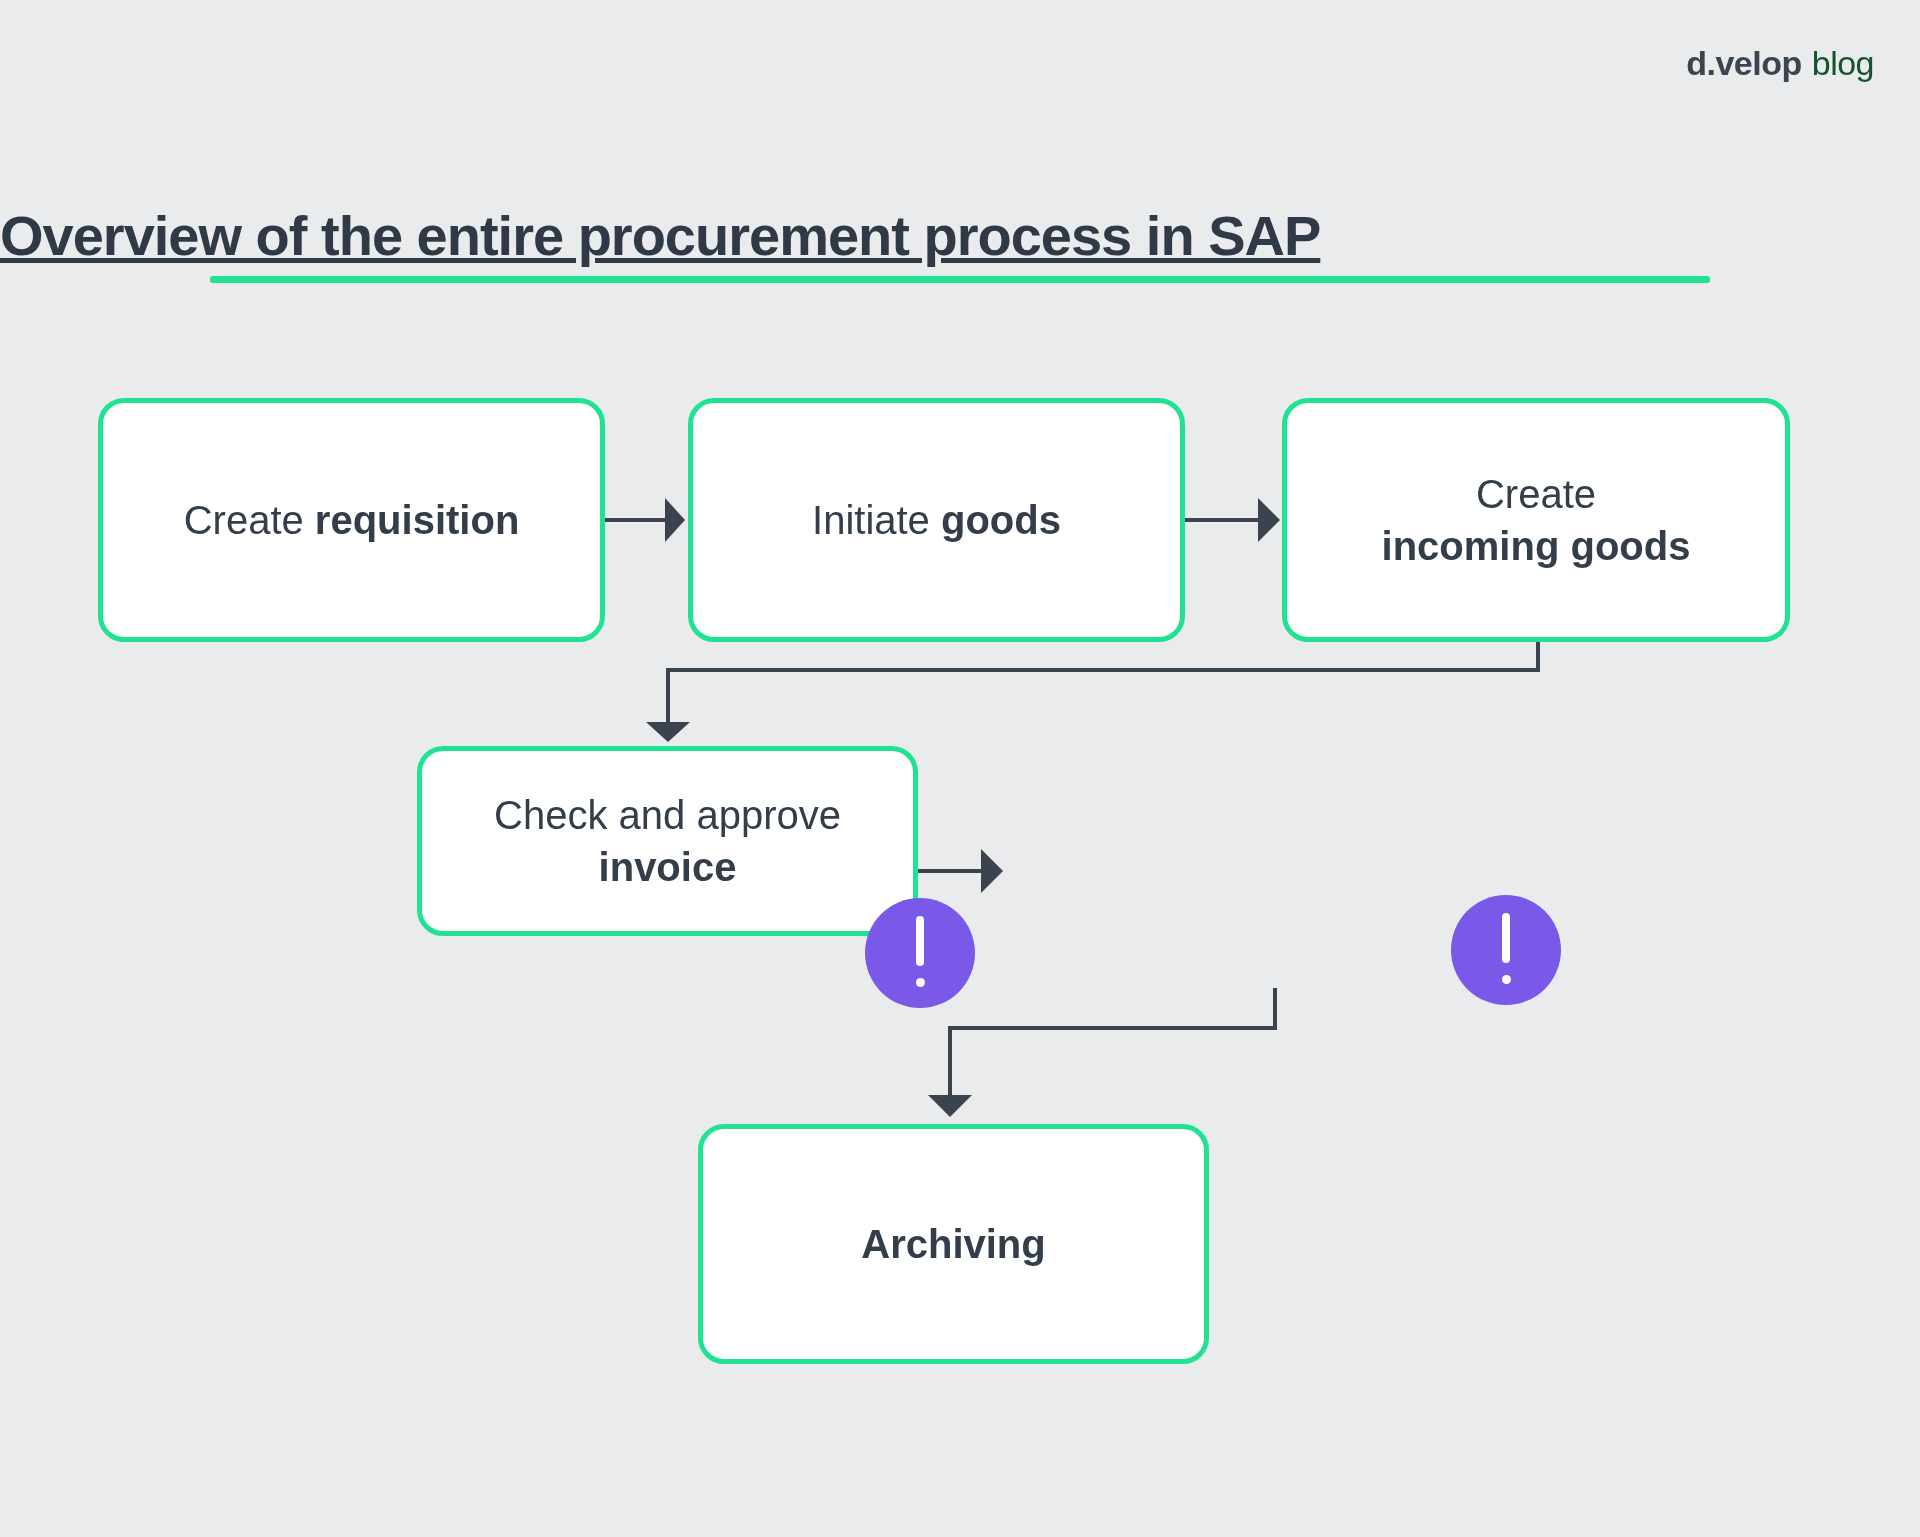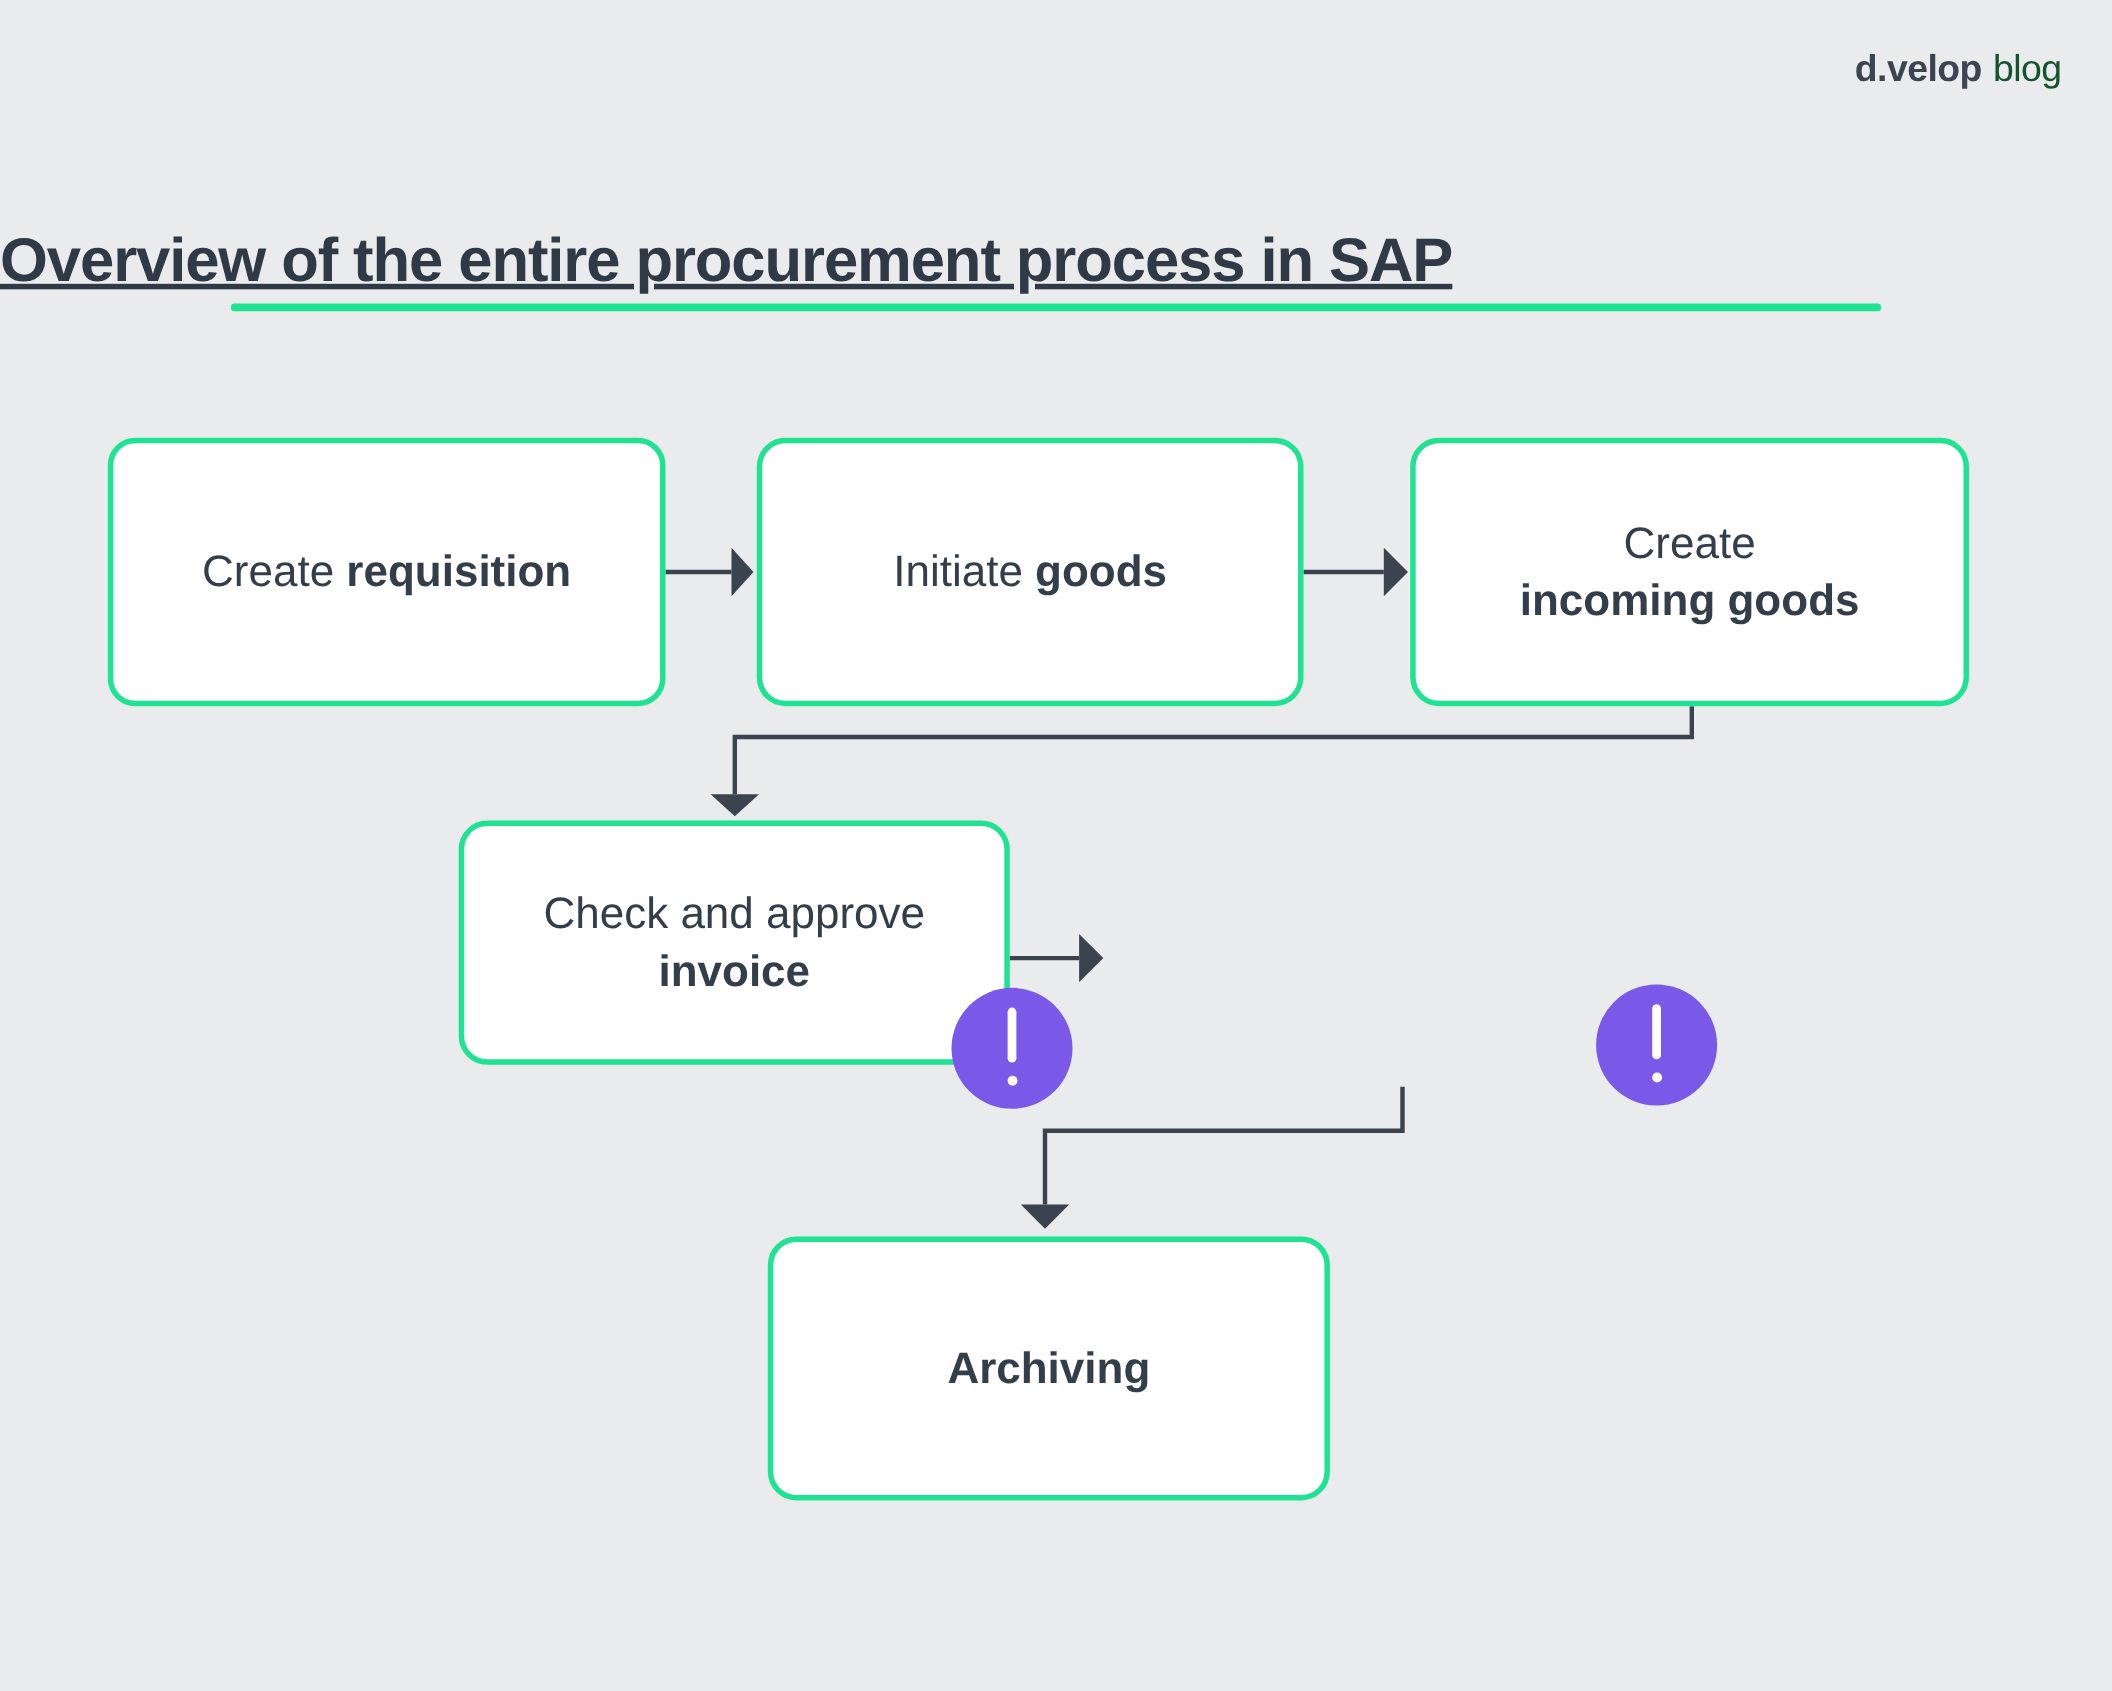--- a/index.html
+++ b/index.html
@@ -34,24 +34,24 @@
   .arrow-head{fill:#3a434e;stroke:none;}
   .node{
     position:absolute;box-sizing:border-box;
     background:#ffffff;
     border:5px solid #1fe392;border-radius:26px;
     display:flex;flex-direction:column;align-items:center;justify-content:center;
     text-align:center;
     font-size:40px;color:#333e4a;line-height:1.3;
   }
   .node b{font-weight:700;}
-  .n1{left:98px;top:398px;width:507px;height:244px;border-radius:25px;}
+  .n1{left:98px;top:398px;width:507px;height:244px;}
   .n2{left:688px;top:398px;width:497px;height:244px;}
   .n3{left:1282px;top:398px;width:508px;height:244px;}
-  .n4{left:417px;top:746px;width:501px;height:222px;}
+  .n4{left:417px;top:746px;width:501px;height:190px;}
   .n5{left:1003px;top:746px;width:501px;height:242px;}
   .n6{left:698px;top:1124px;width:511px;height:240px;justify-content:center;}
   .badge{
     position:absolute;width:110px;height:110px;border-radius:50%;
     background:#7a59e8;
   }
   .badge-a{left:865px;top:898px;}
   .badge-b{left:1451px;top:895px;}
   .excl-bar{
     position:absolute;left:51px;top:18px;

